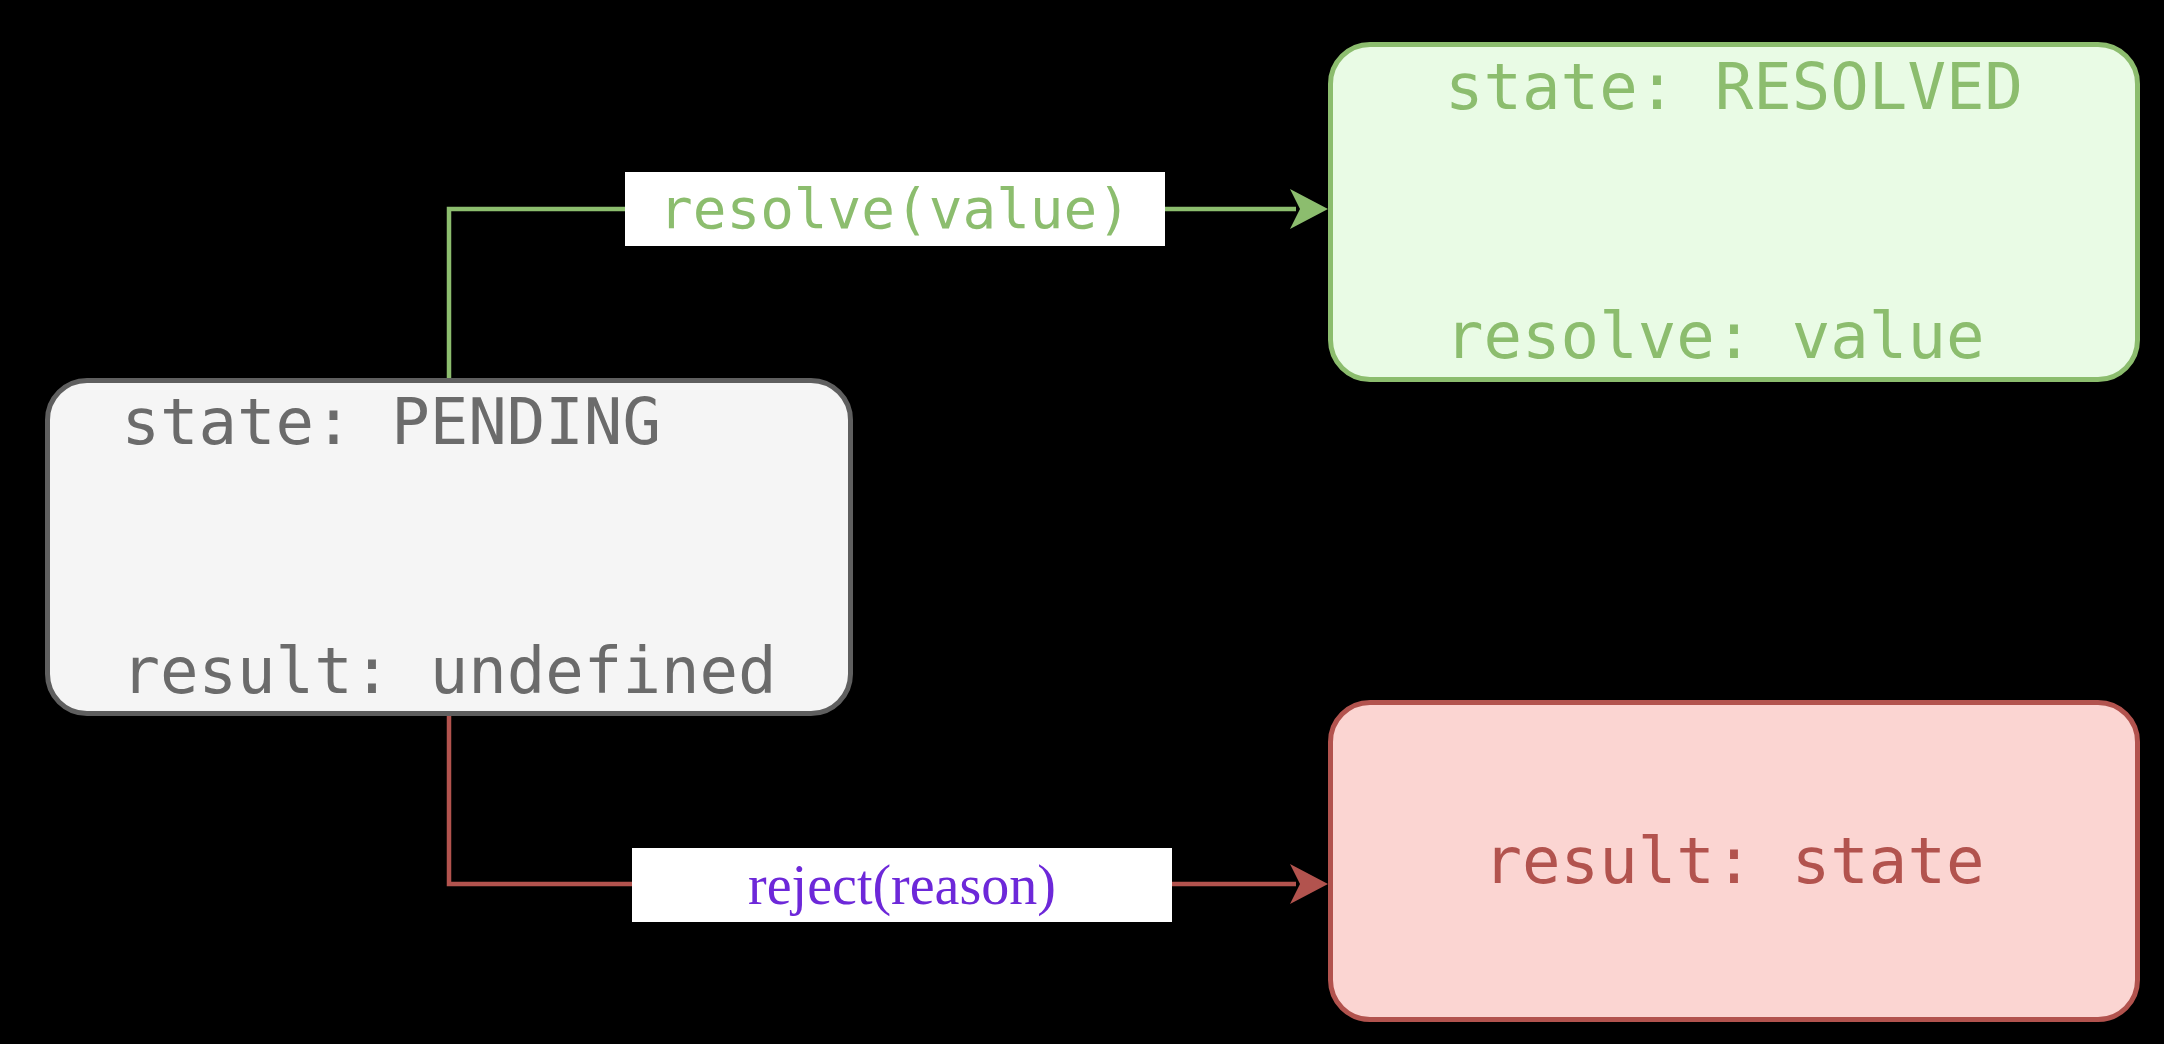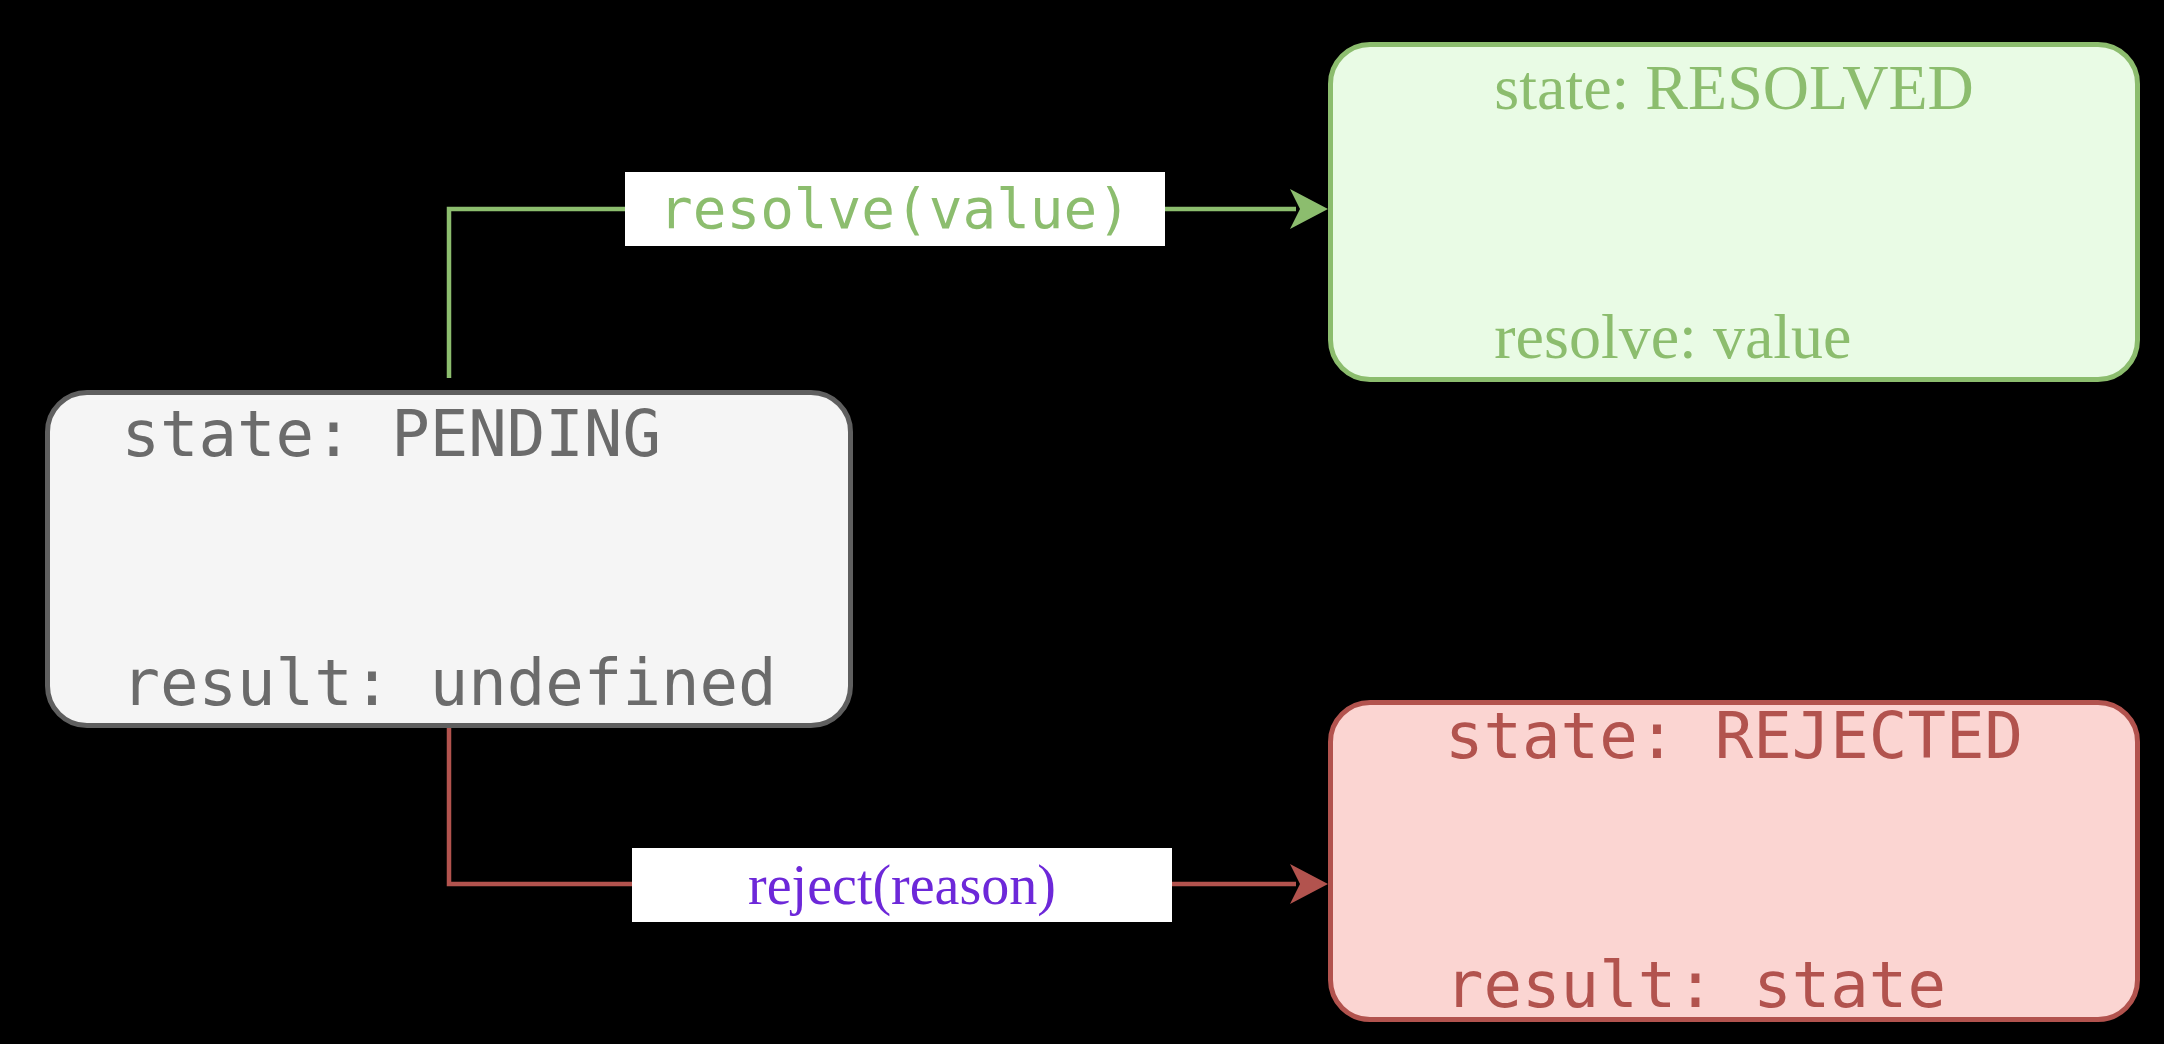--- a/index.html
+++ b/index.html
@@ -43,29 +43,27 @@
   .node .node-text {
     text-align: left;
     white-space: pre;
   }
   .node.pending {
     left: 45px;  top: 378px;
     width: 808px; height: 338px;
     background: #f5f5f5;
     border-color: #5f5f5f;
     color: #6b6b6b;
-    margin-top: 12px;
   }
   .node.resolved {
     left: 1328px; top: 42px;
     width: 812px; height: 340px;
     background: #e9fbe5;
     border-color: #8cbd6e;
     color: #8cbd6e;
-    font-family: Liberation Serif, serif;
   }
   .node.rejected {
     left: 1328px; top: 700px;
     width: 812px; height: 322px;
     background: #fbd5d2;
     border-color: #b2534e;
     color: #b2534e;
   }
 
   .edge-label {
@@ -109,21 +107,20 @@
 
   <div class="node resolved">
     <div class="node-text">
       <div>state: RESOLVED</div>
       <div>resolve: value</div>
     </div>
   </div>
 
   <div class="node rejected">
     <div class="node-text">
-      <div>state: REJECTED</div>
       <div>result: state</div>
     </div>
   </div>
 
   <div class="edge-label green-label">resolve(value)</div>
 
   <div class="edge-label red-label">reject(reason)</div>
 
 </div>
 

